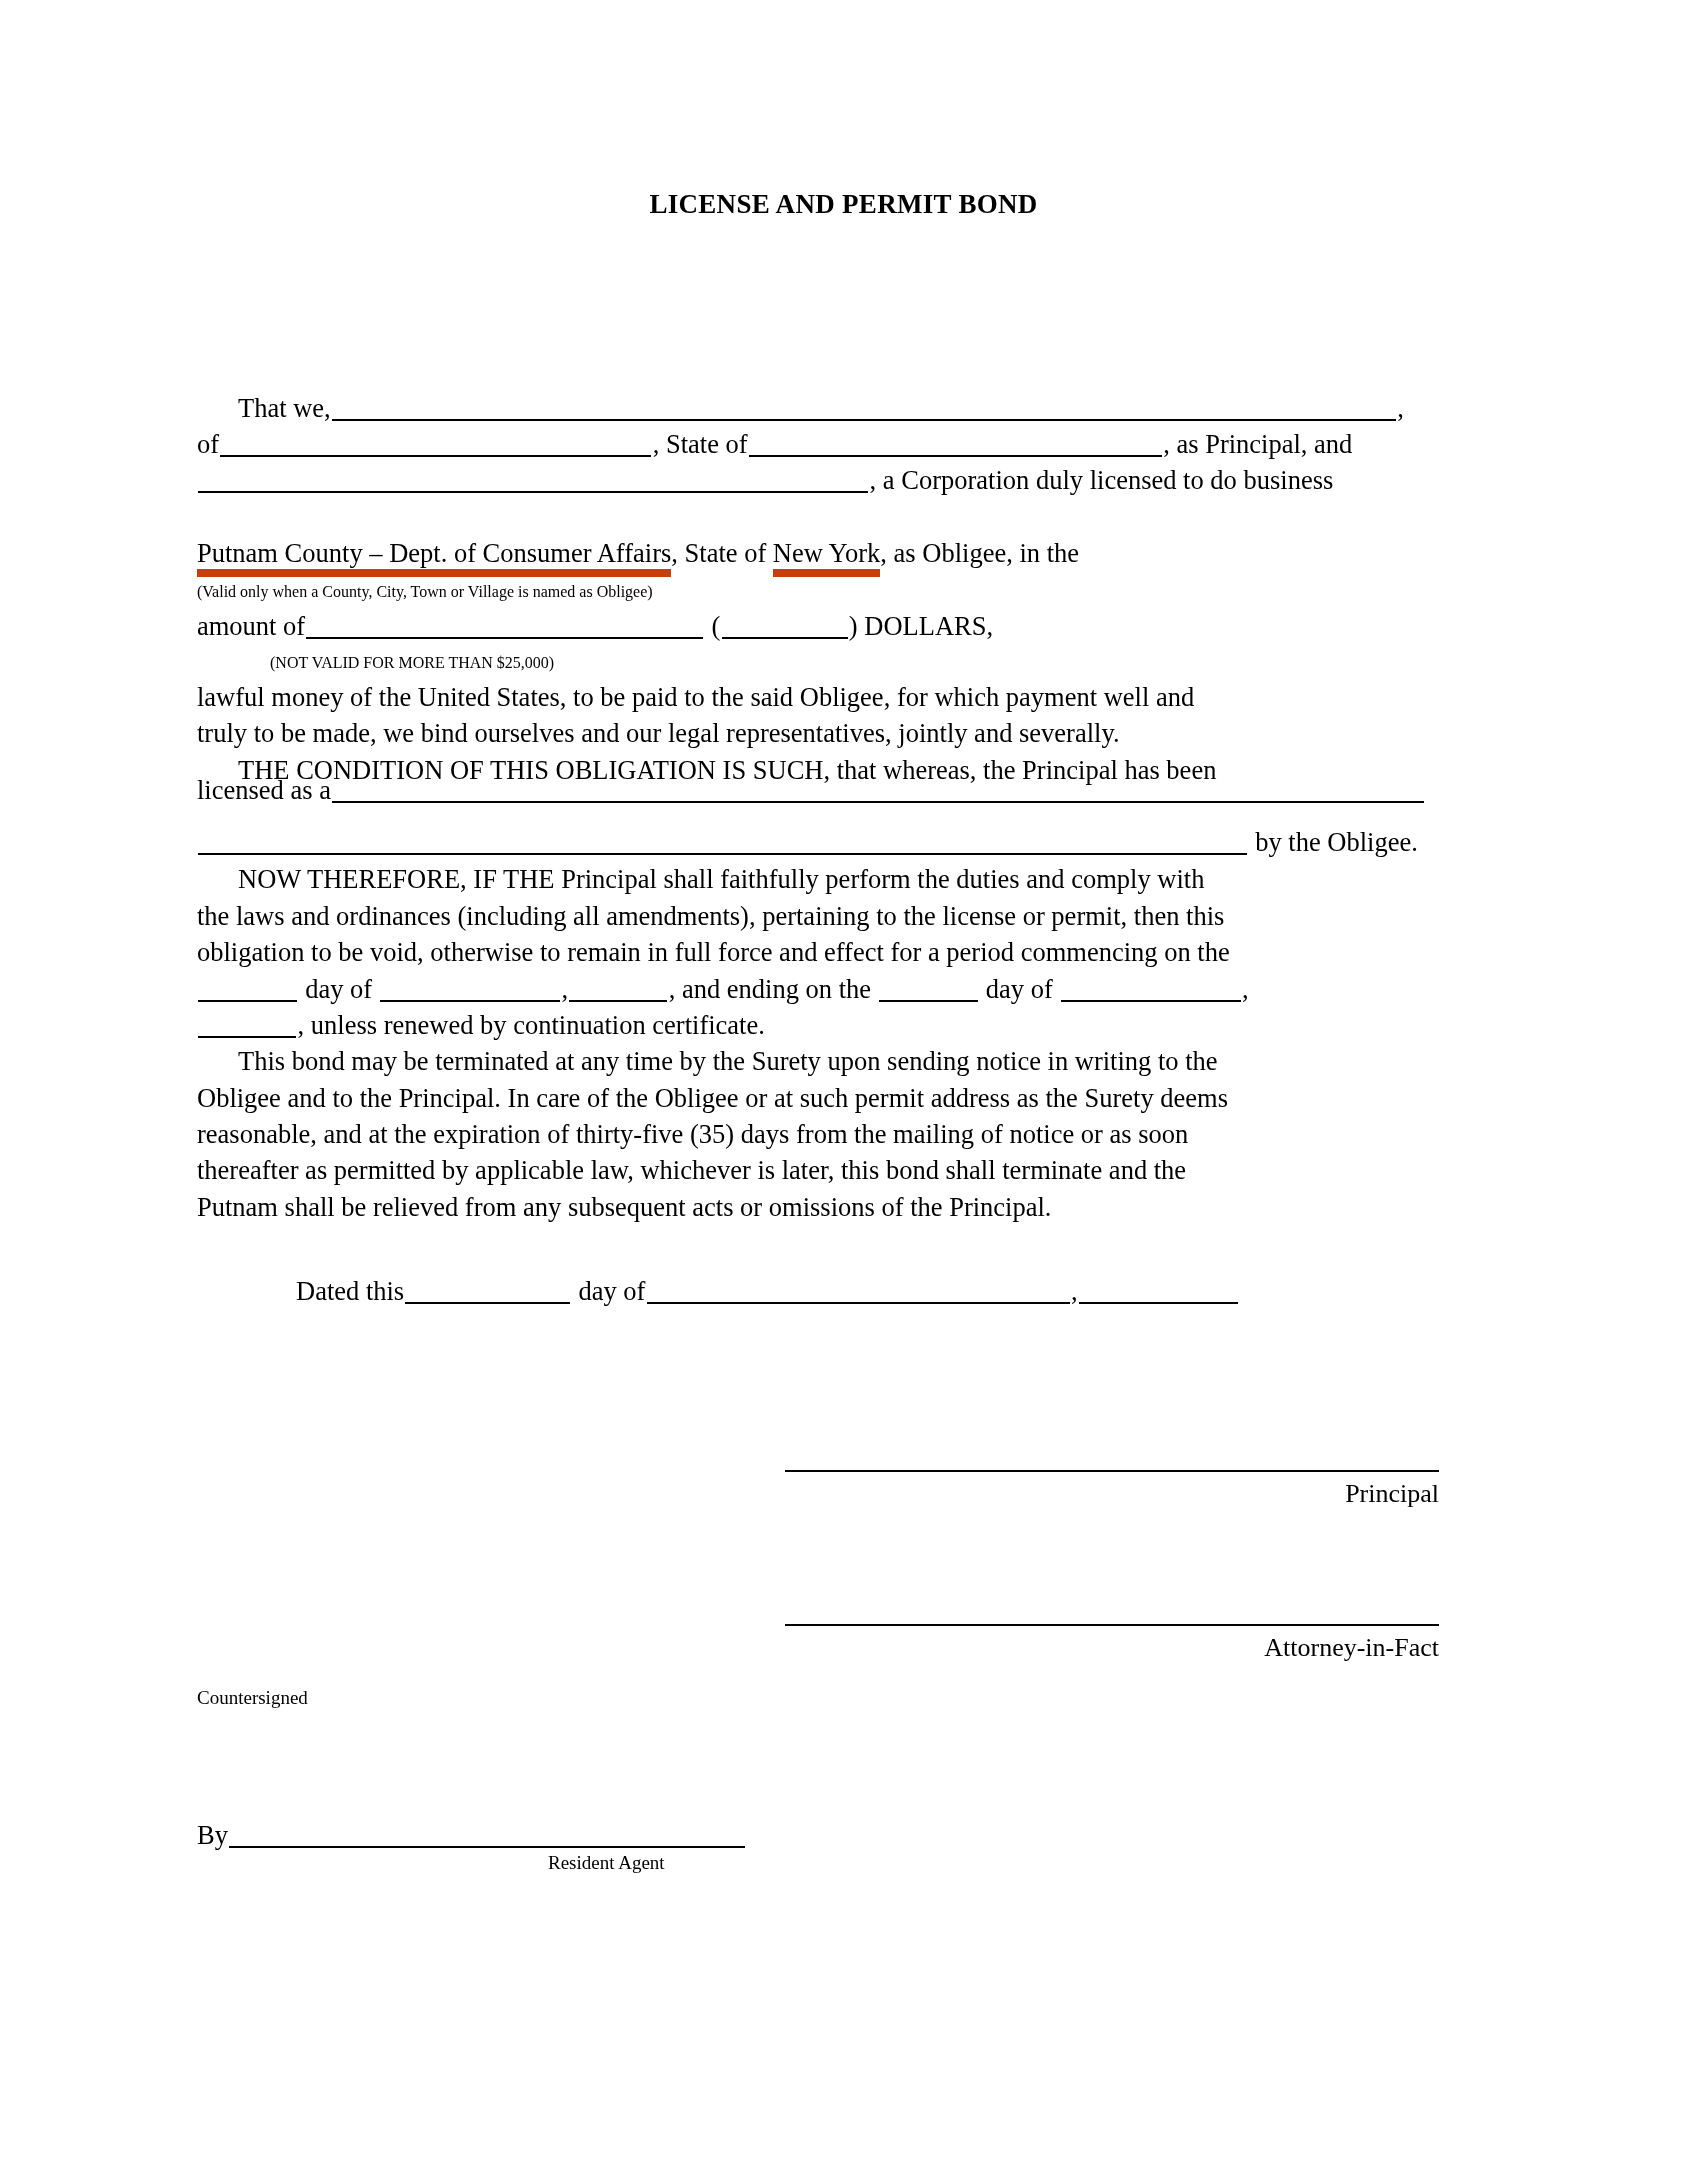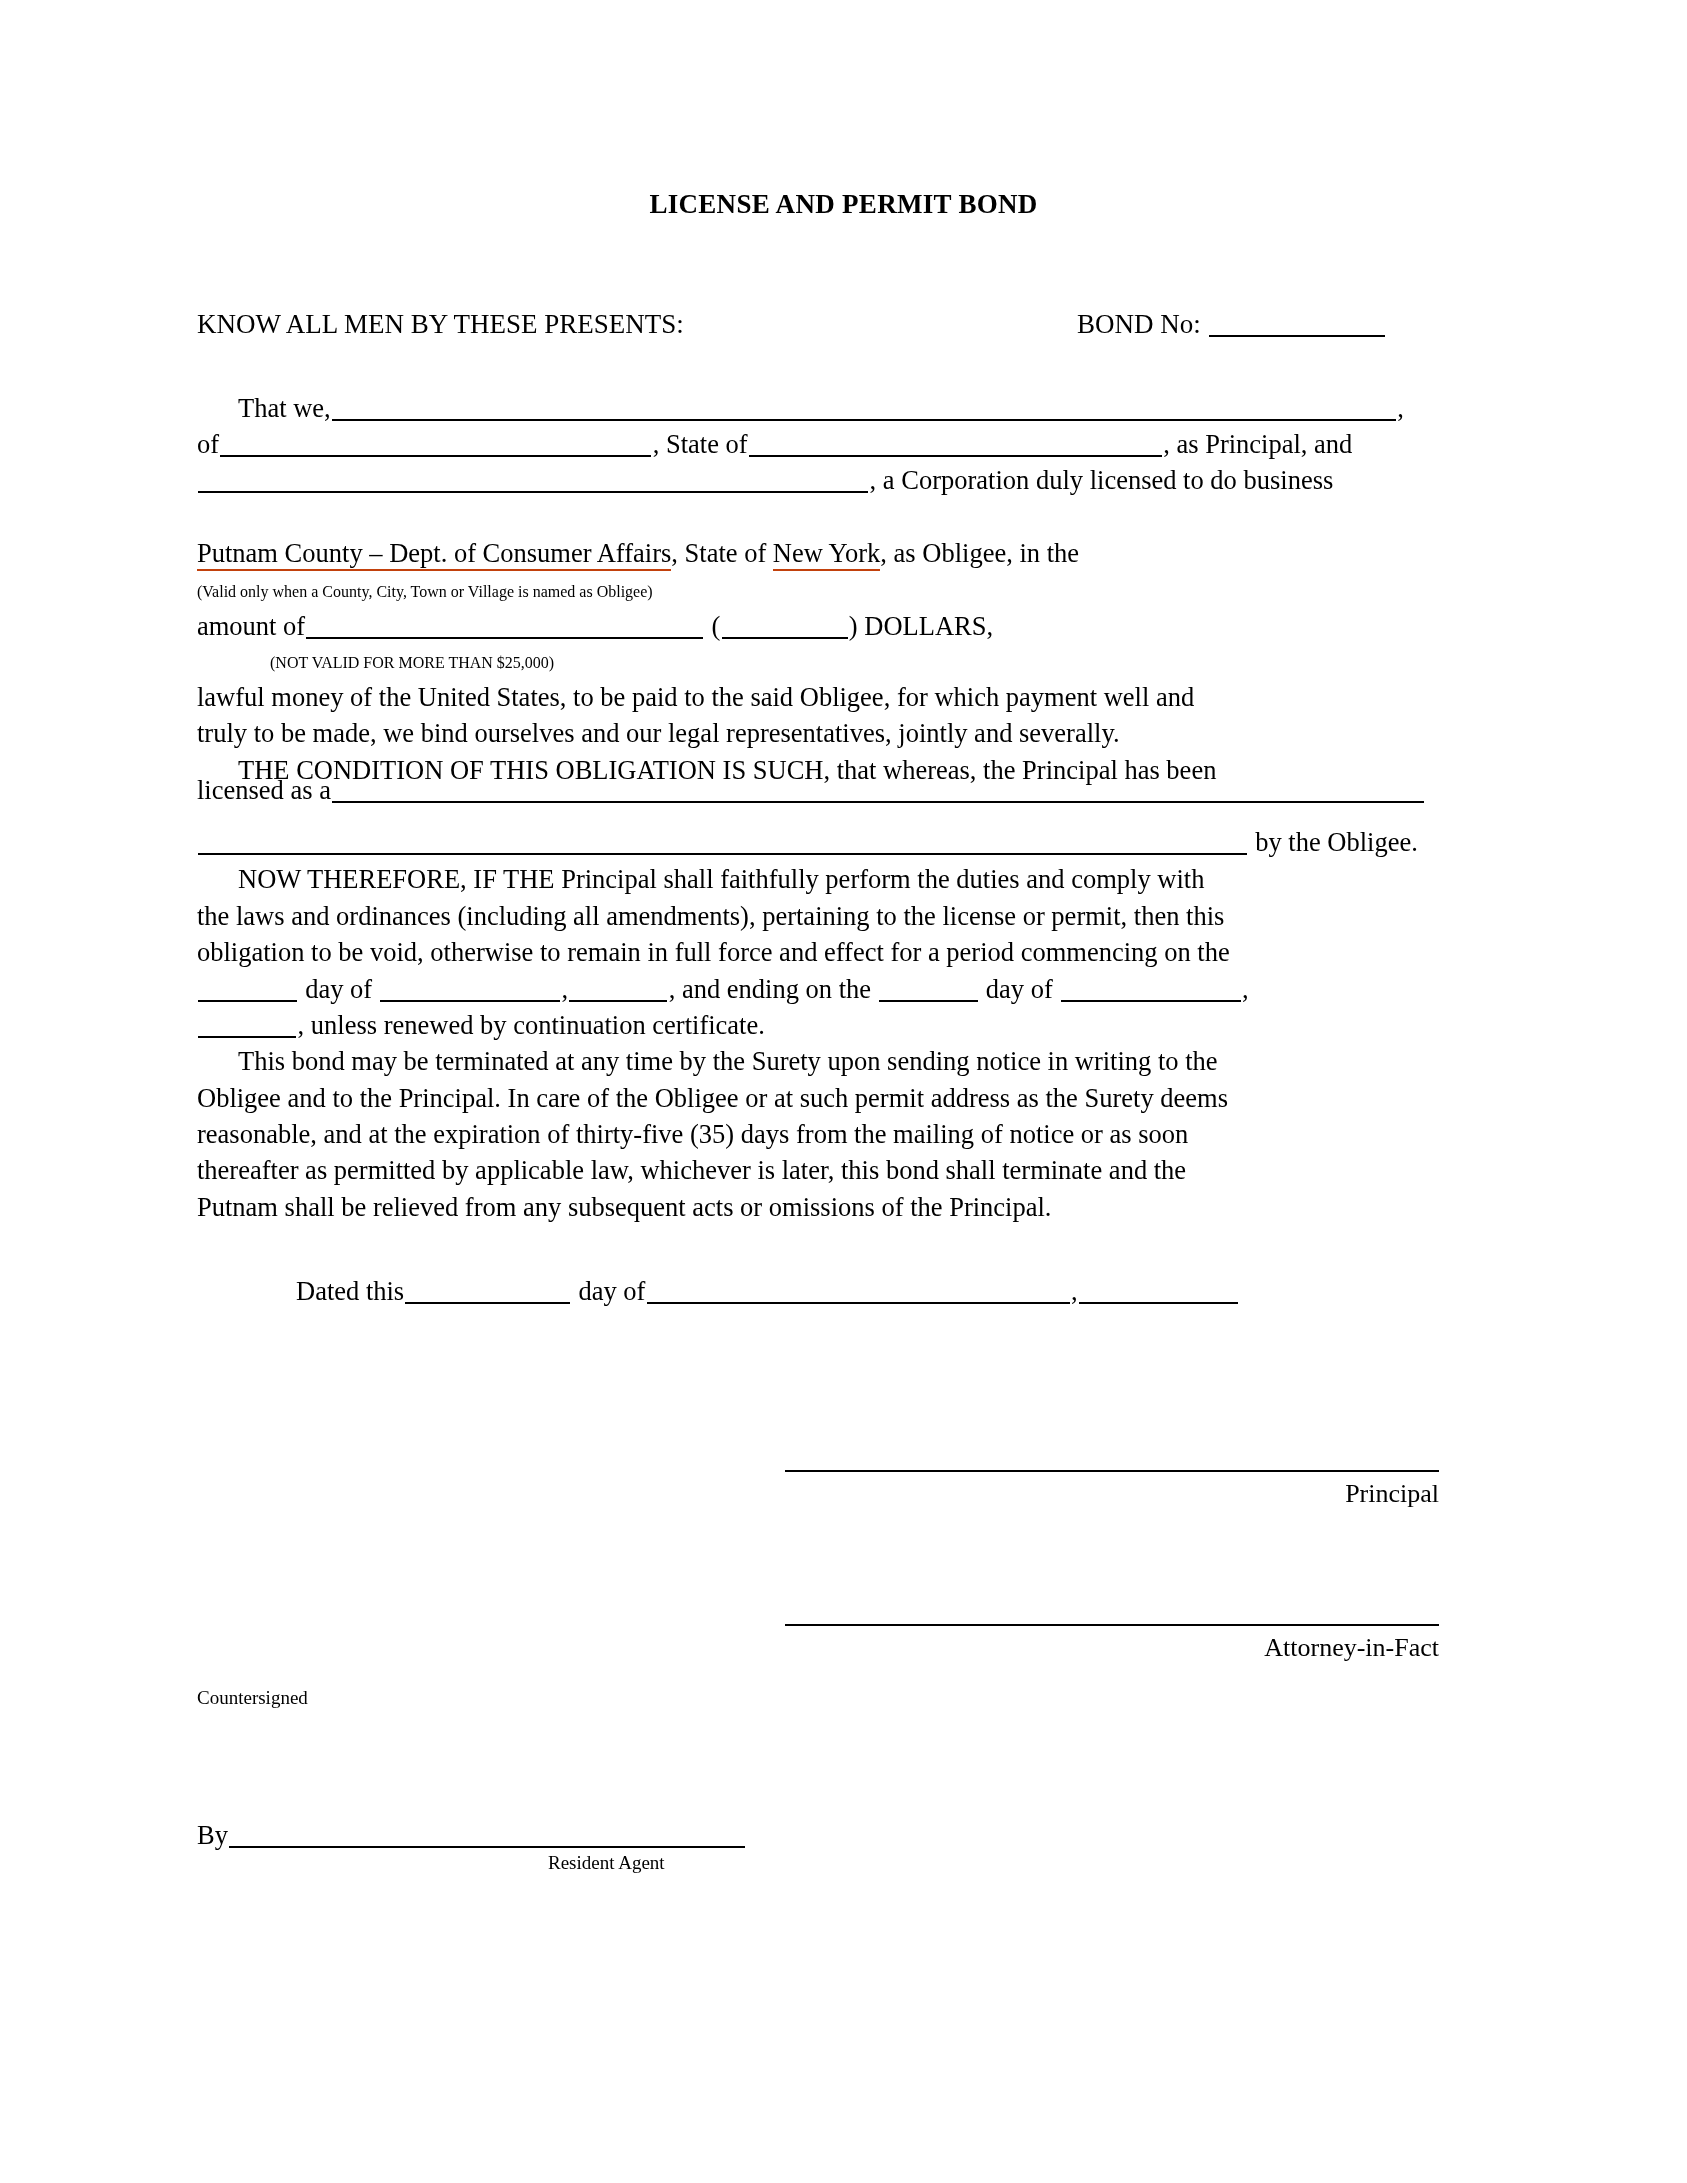--- a/index.html
+++ b/index.html
@@ -70,21 +70,21 @@
     white-space: nowrap;
     font-size: 26.5px;
     line-height: 29px;
   }
   .ln.small {
     font-size: 16px;
   }
 
   
   .uline {
-    border-bottom: 2px solid #c2410c;
+    border-bottom: 8px solid #c2410c;
     padding-bottom: 0.7px;
   }
 
   
   .indent { display: inline-block; width: 41px; }
 
   
   .sig-line {
     position: absolute;
     border-bottom: 2px solid #000;
@@ -103,27 +103,20 @@
     white-space: nowrap;
   }
 </style>
 </head>
 <body>
 
 <div class="page">
 
   <div class="doc-title">LICENSE AND PERMIT BOND</div>
 
-  <div class="know-row">
-    <span>KNOW ALL MEN BY THESE PRESENTS:</span>
-    <span class="bondno">
-      <span>BOND No:</span>
-      <span class="blank" style="width:176px"></span>
-    </span>
-  </div>
 
   <div class="ln" style="top:394px">
     <span class="indent"></span><span>That we,</span><span class="blank" style="width:1064px"></span>,
   </div>
 
   <div class="ln" style="top:430px">
     <span>of</span><span class="blank" style="width:431px"></span><span>, State of</span><span class="blank" style="width:413px"></span><span>, as Principal, and</span>
   </div>
 
   <div class="ln" style="top:466px">

